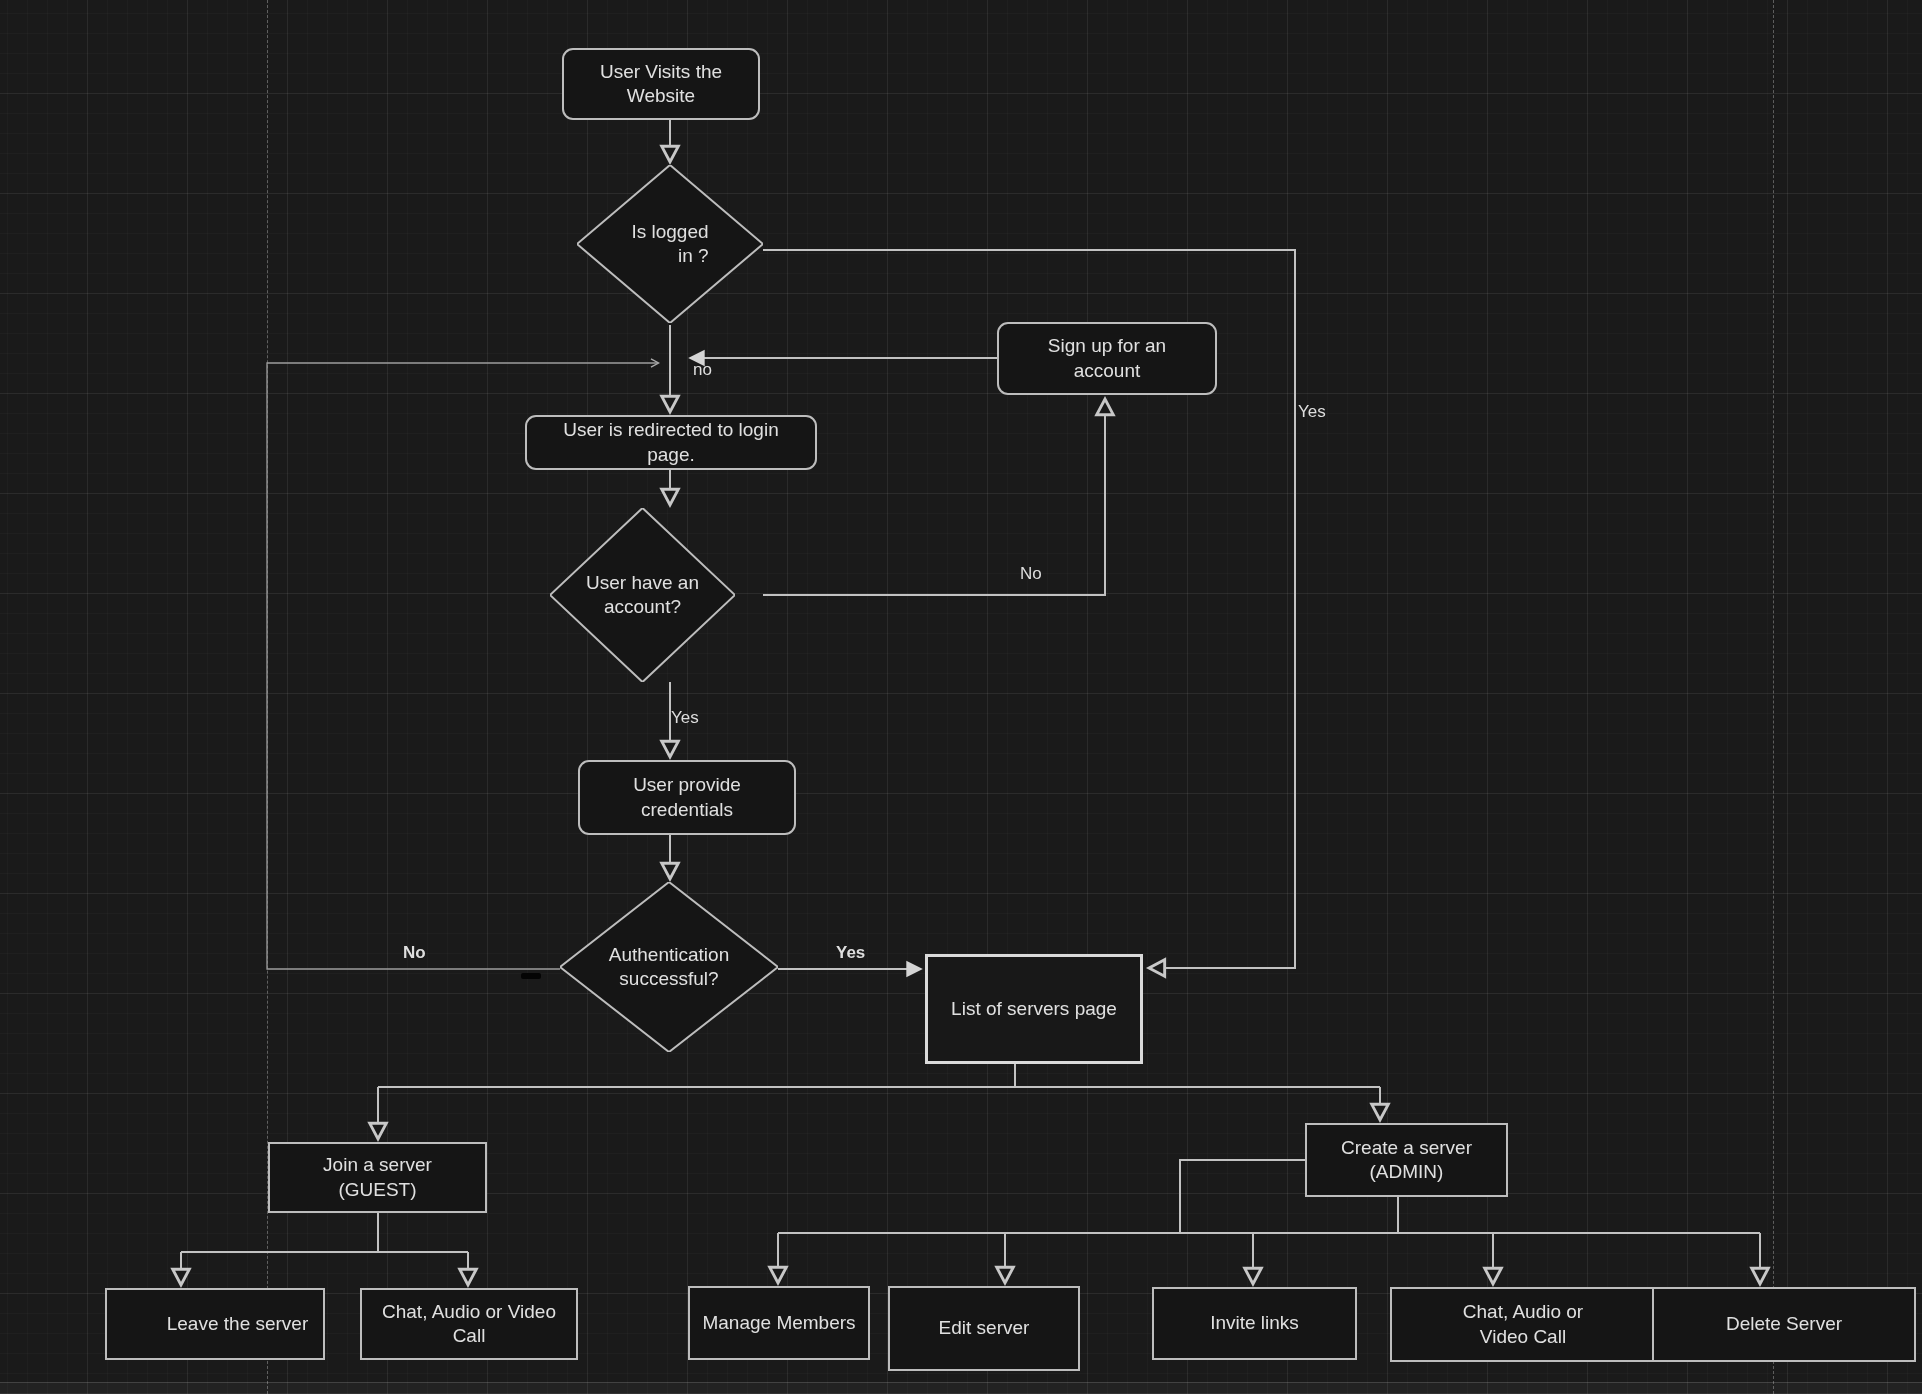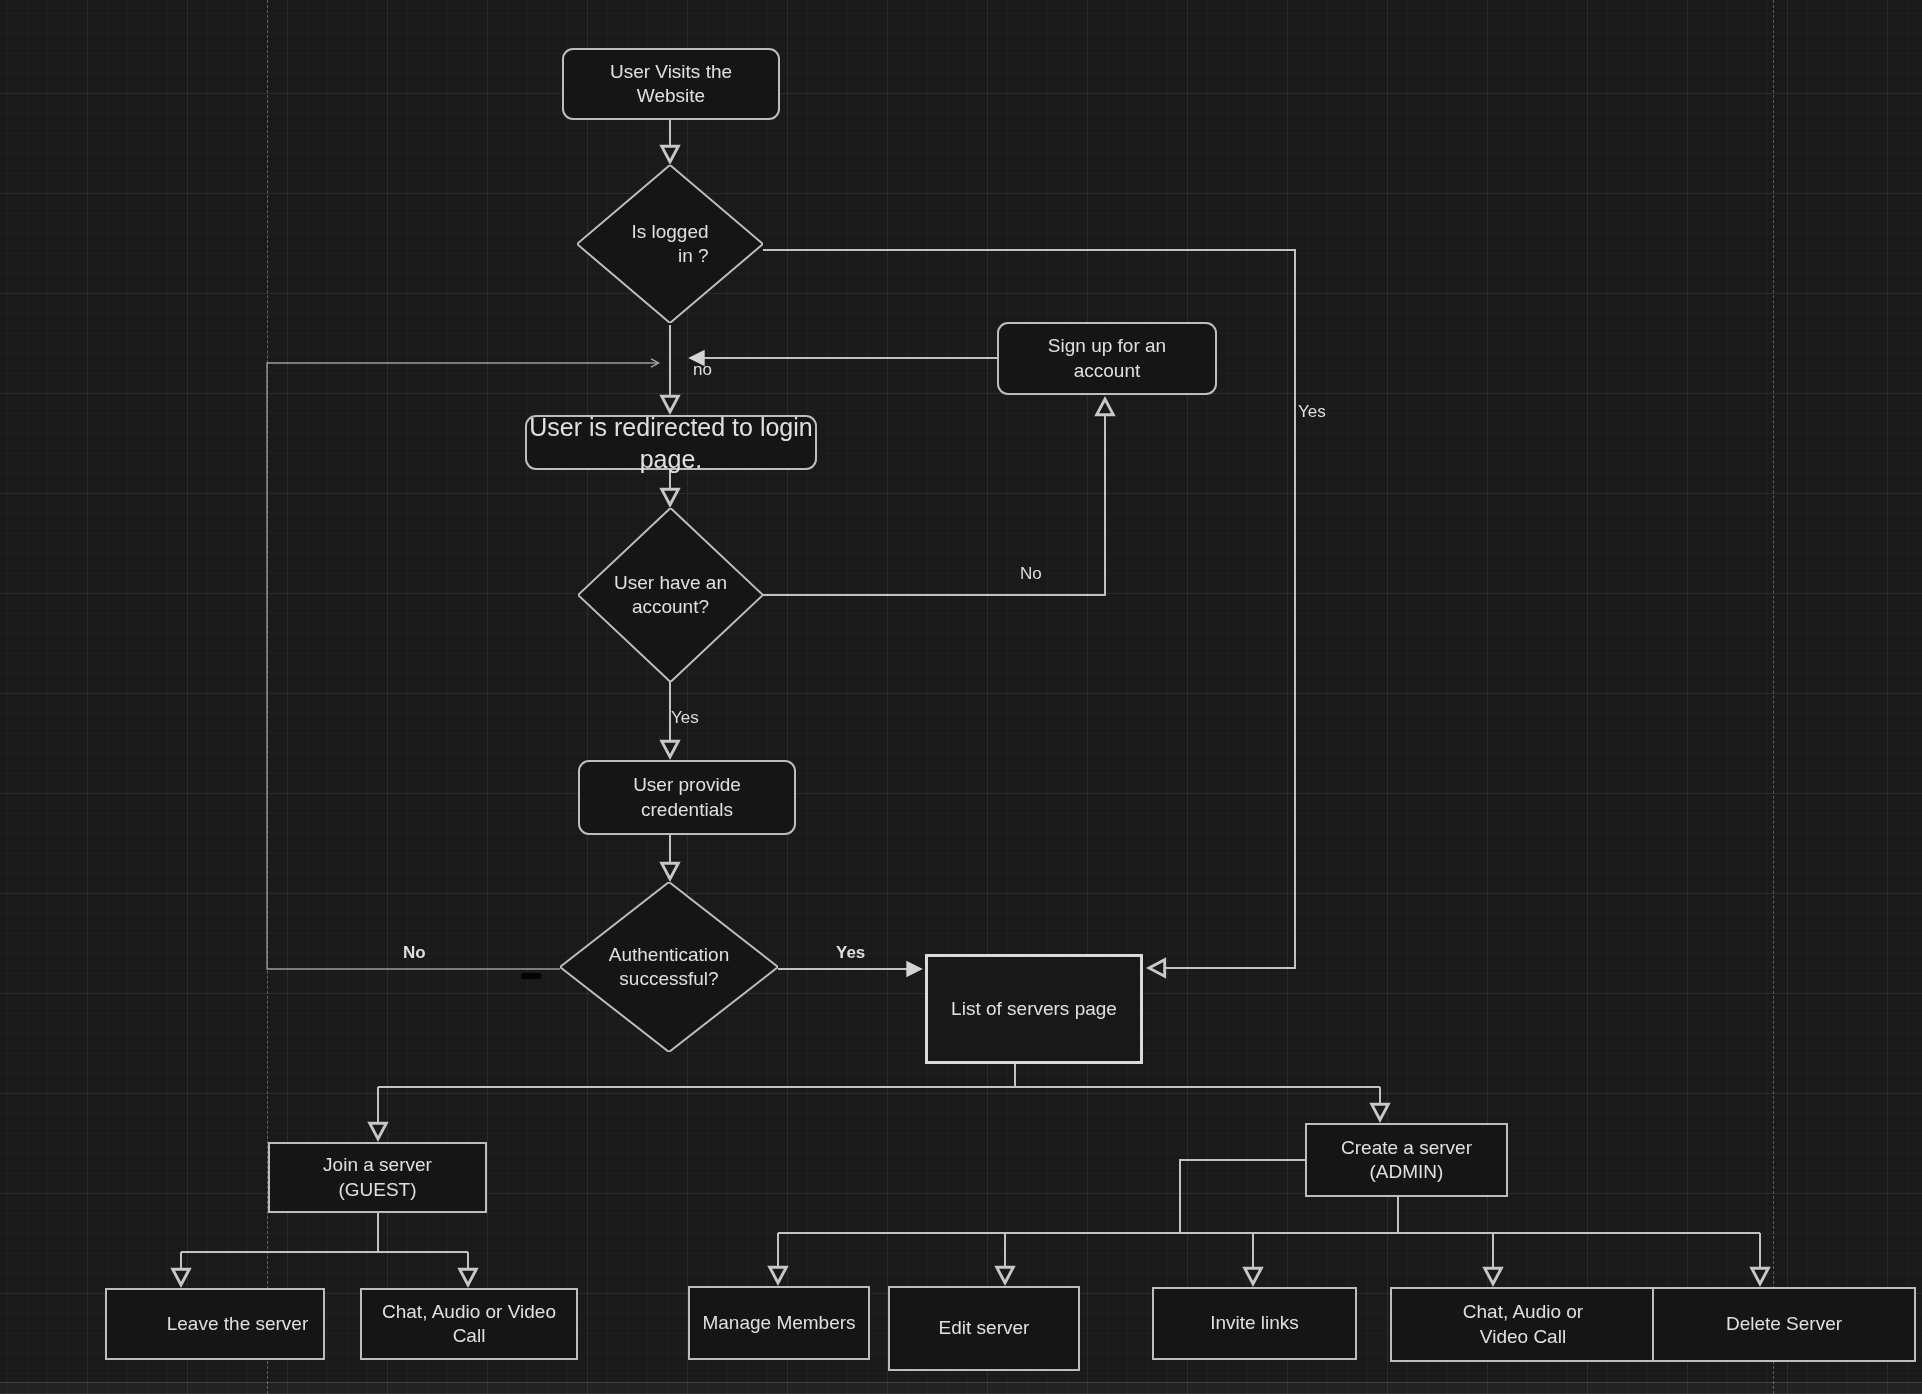--- a/index.html
+++ b/index.html
@@ -32,25 +32,25 @@
     background:#151515;border:2px solid #bdbdbd;
   }
   .rounded{border-radius:11px;}
   .servers{border:3px solid #dadada;background:#181818;}
   .diamond{background:transparent;border:none;}
   .diamond svg{position:absolute;left:0;top:0;width:100%;height:100%;}
   .diamond polygon{fill:#151515;stroke:#bdbdbd;stroke-width:2;vector-effect:non-scaling-stroke;}
   .diamond .dlabel{position:relative;z-index:1;padding:0 26px;}
 
   
-  .n-visit{left:562px;top:48px;width:218px;height:72px;}
+  .n-visit{left:562px;top:48px;width:198px;height:72px;}
   .n-logged{left:577px;top:165px;width:186px;height:158px;text-align:right;}
   .n-signup{left:997px;top:322px;width:220px;height:73px;}
-  .n-redirect{left:525px;top:415px;width:292px;height:55px;font-size:25px;}
-  .n-have{left:578px;top:508px;width:185px;height:174px;}
+  .n-redirect{left:525px;top:415px;width:292px;height:55px;font-size:19px;}
+  .n-have{left:550px;top:508px;width:185px;height:174px;}
   .n-creds{left:578px;top:760px;width:218px;height:75px;}
   .n-auth{left:560px;top:882px;width:218px;height:170px;}
   .n-servers{left:925px;top:913px;width:218px;height:110px;margin-top:41px;}
   .n-join{left:268px;top:1142px;width:219px;height:71px;}
   .n-create{left:1305px;top:1123px;width:203px;height:74px;}
   .n-leave{left:105px;top:1288px;width:220px;height:72px;padding-left:45px;}
   .n-chatg{left:360px;top:1288px;width:218px;height:72px;}
   .n-manage{left:688px;top:1286px;width:182px;height:74px;}
   .n-edit{left:888px;top:1286px;width:192px;height:85px;}
   .n-invite{left:1152px;top:1287px;width:205px;height:73px;}

